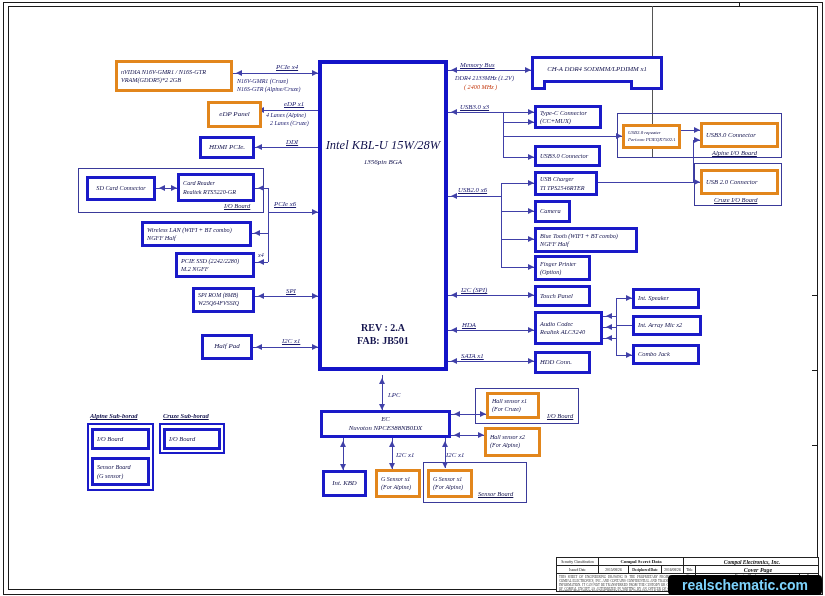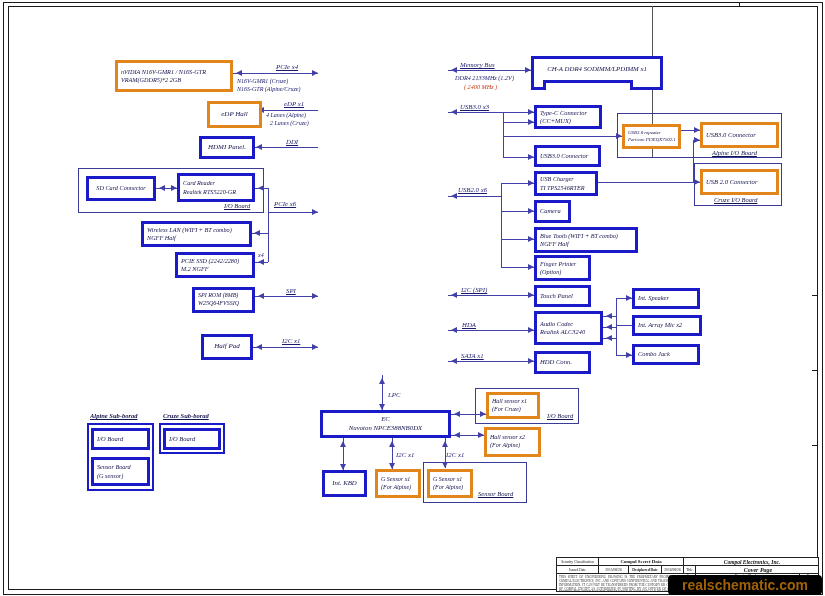--- a/index.html
+++ b/index.html
@@ -34,48 +34,54 @@
   
   .foot{position:absolute;box-sizing:border-box;background:#fff;border:3px solid #1a1ac8;border-top:none;z-index:4;}
   
   .tb{position:absolute;box-sizing:border-box;border:1px solid #222;font-style:normal;
       font-family:"Liberation Serif",serif;color:#111;overflow:hidden;z-index:5;background:#fff;}
   .tb .cell{position:absolute;box-sizing:border-box;border-right:1px solid #222;border-bottom:1px solid #222;
             display:flex;align-items:center;justify-content:center;overflow:hidden;}
   .tiny{font-size:3.6px;letter-spacing:0;}
   .legal{position:absolute;font-size:3.1px;line-height:1.25;color:#333;text-align:justify;font-style:normal;}
   #watermark{position:absolute;left:668px;top:575px;width:154px;height:20px;background:#000;
-             border-radius:4px;color:#a16207;font-family:"Liberation Sans",sans-serif;font-style:normal;
+             border-radius:4px;color:#7dd3fc;font-family:"Liberation Sans",sans-serif;font-style:normal;
              font-weight:bold;font-size:14px;display:flex;align-items:center;justify-content:center;
              letter-spacing:0px;z-index:9;}
   .artifact{position:absolute;background:#555;z-index:1;}
 </style>
 </head>
 <body>
 
 <div id="canvas">
 
   <div class="frame" style="left:3px;top:2px;width:818px;height:591px;"></div>
   <div class="frame" style="left:8px;top:6px;width:808px;height:582px;"></div>
   <div class="tick" style="left:739px;top:2px;width:1px;height:5px;"></div>
   <div class="tick" style="left:812px;top:295px;width:6px;height:1px;"></div>
   <div class="tick" style="left:812px;top:370px;width:6px;height:1px;"></div>
   <div class="tick" style="left:812px;top:445px;width:6px;height:1px;"></div>
   <div class="artifact" style="left:652px;top:6px;width:1px;height:152px;"></div>
 
+  <div id="cpu">
+    <div class="t1">Intel KBL-U   15W/28W</div>
+    <div class="t2">1356pin BGA</div>
+    <div class="t3">REV : 2.A</div>
+    <div class="t4">FAB: JB501</div>
+  </div>
 
   <div class="obx" style="left:115px;top:60px;width:118px;height:32px;font-size:6.2px;">
     <span>nVIDIA   N16V-GMR1 / N16S-GTR</span>
     <span>VRAM(GDDR5)*2 2GB</span>
   </div>
   <div class="obx ctr" style="left:207px;top:101px;width:55px;height:27px;font-size:7px;">
-    <span>eDP Hall</span>
+    <span>eDP Panel</span>
   </div>
   <div class="bx ctr" style="left:199px;top:136px;width:56px;height:23px;font-size:7px;">
-    <span>HDMI Panel.</span>
+    <span>HDMI PCIe.</span>
   </div>
 
   <div class="cont" style="left:78px;top:168px;width:186px;height:45px;"></div>
   <div class="boardlbl" style="left:224px;top:202px;">I/O Board</div>
   <div class="bx ctr" style="left:86px;top:176px;width:70px;height:25px;font-size:6.2px;">
     <span>SD Card Connector</span>
   </div>
   <div class="bx" style="left:177px;top:173px;width:78px;height:29px;font-size:6.2px;">
     <span>Card Reader</span>
     <span>Realtek RTS5220-GR</span>

